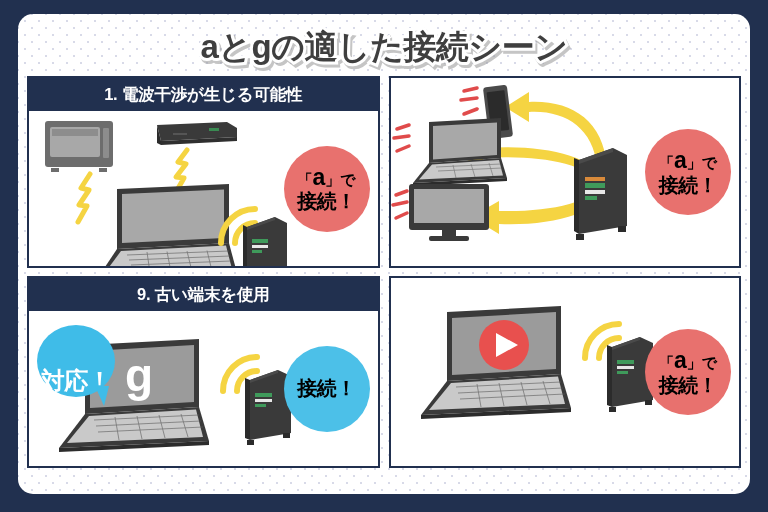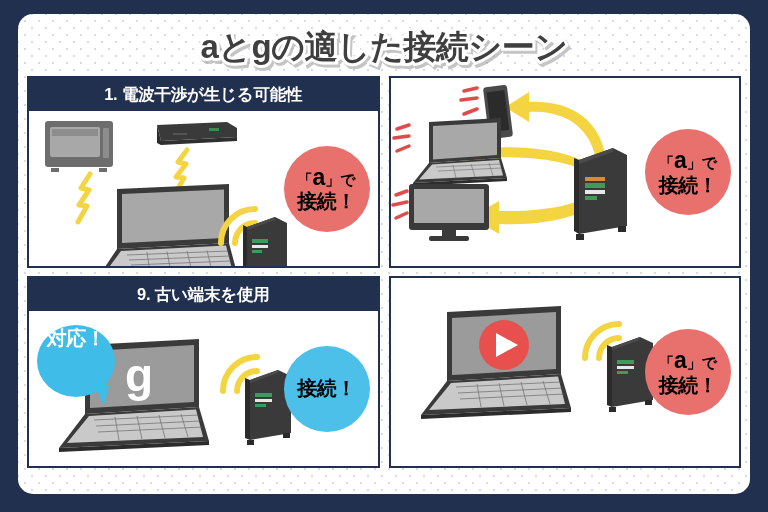--- a/index.html
+++ b/index.html
@@ -108,22 +108,22 @@
   .badge .l2 { font-size: 20px; letter-spacing: -0.5px; }
 
   .badge-corner { width: 86px; height: 86px; right: 8px; top: 50%;
                   transform: translateY(-50%); }
 
   
   .bubble {
     position: absolute;
     width: 78px; height: 72px;
     border-radius: 50%;
-    display: flex; align-items: flex-start; justify-content: center;
-    color: #fff; font-weight: bold; font-size: 20px;
+    display: flex; align-items: flex-end; justify-content: center;
+    color: #fff; font-weight: bold; font-size: 24px;
     letter-spacing: -0.5px;
     z-index: 9;
   }
   .bubble.red  { background: #e8605e; }
   .bubble.cyan { background: #3fbce8; }
   .bubble::after {
     content: "";
     position: absolute;
     right: 6px; bottom: -9px;
     width: 0; height: 0;

